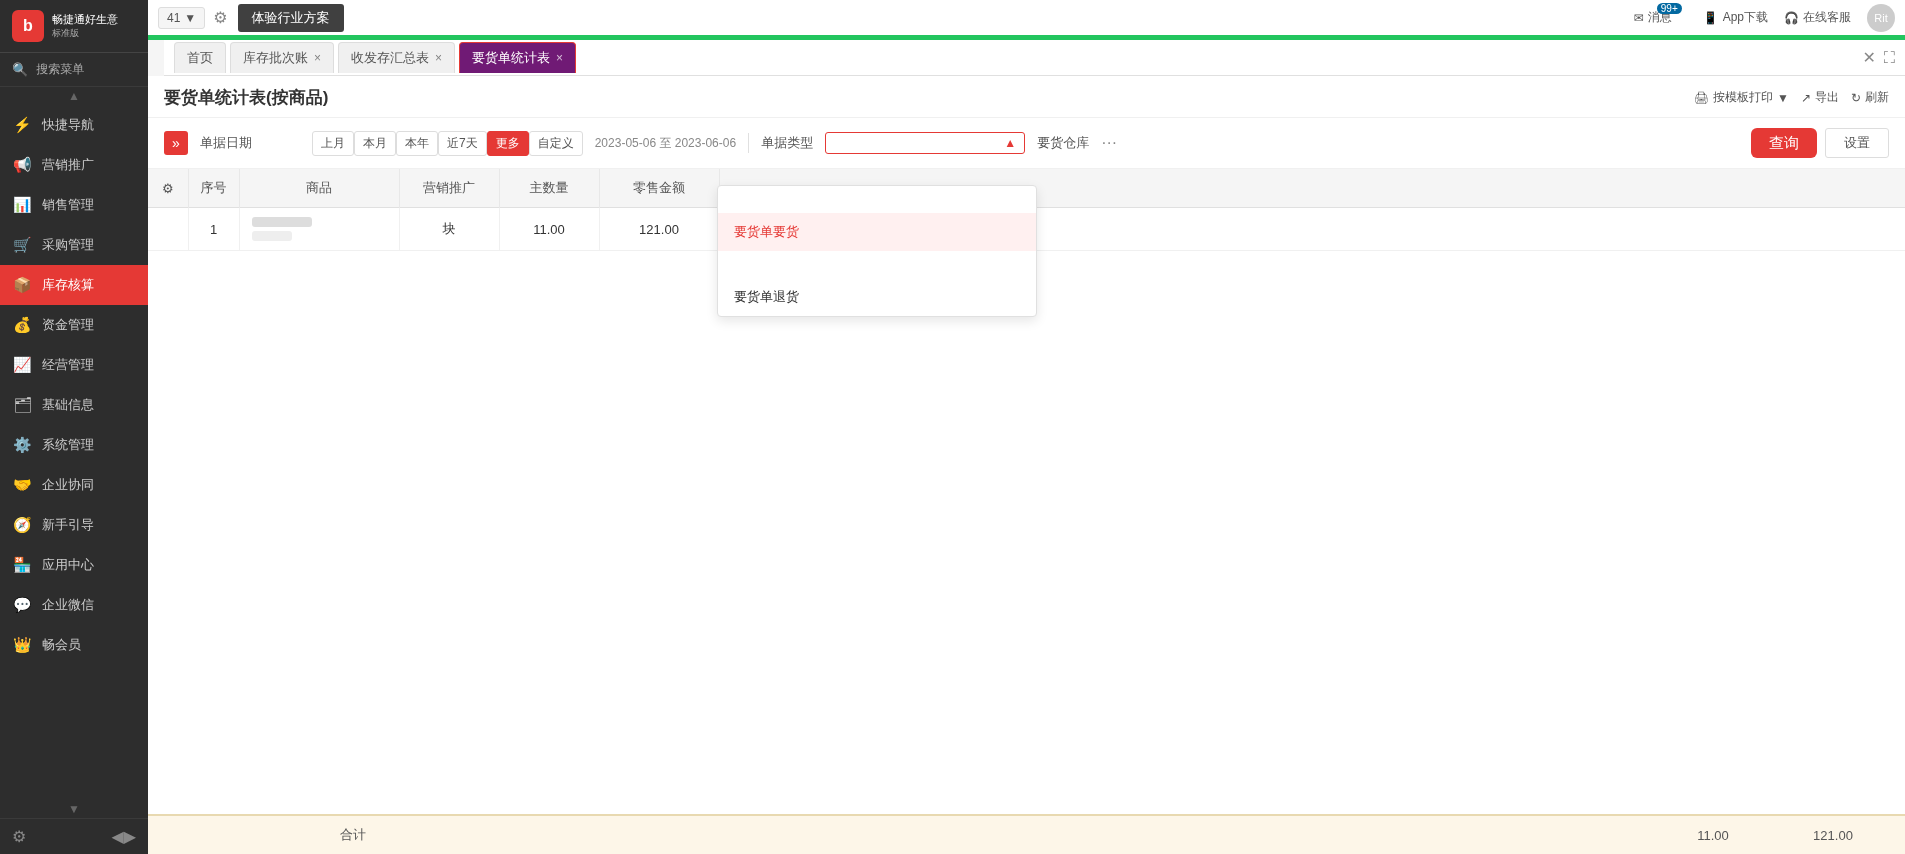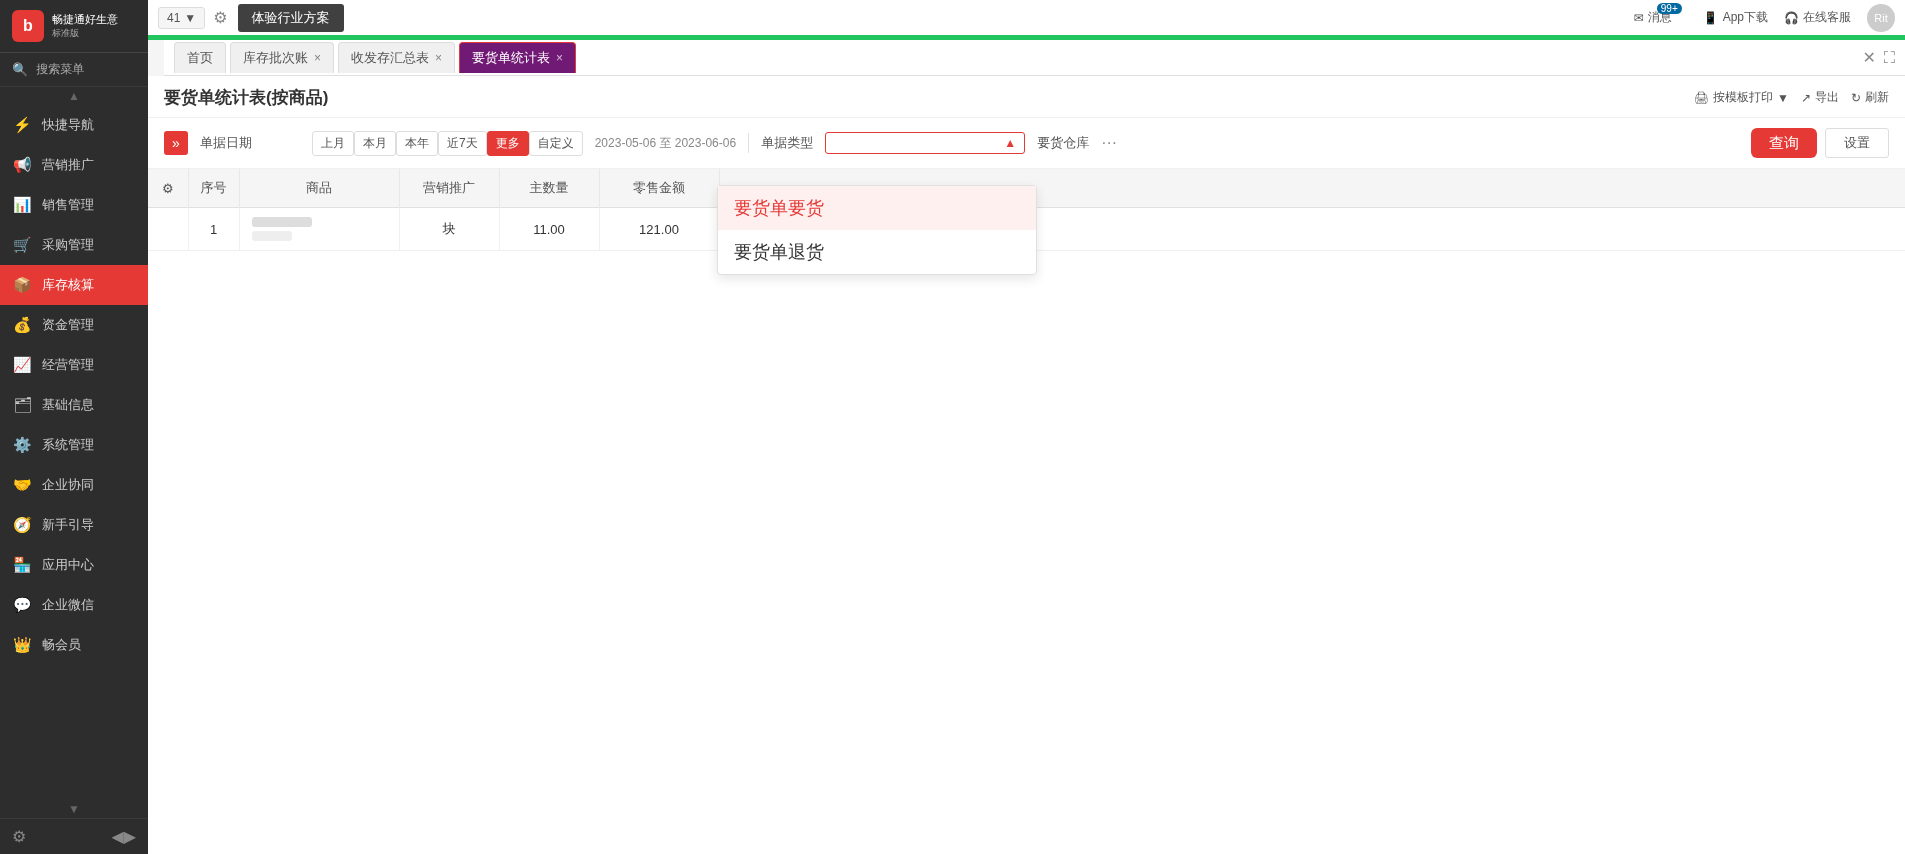--- a/index.html
+++ b/index.html
@@ -375,22 +375,23 @@
       width: 320px;
       background: white;
       border: 1px solid #e0e0e0;
       border-radius: 4px;
       box-shadow: 0 4px 12px rgba(0,0,0,0.1);
       z-index: 100;
     }
     .dropdown-item {
       padding: 10px 16px;
       cursor: pointer;
-      font-size: 18px;
+      font-size: 13px;
       color: #333;
+      margin-top: 27px;
     }
     .dropdown-item.selected { background: #fff0f0; color: #e53935; }
 
     
     .table-wrap {
       flex: 1;
       overflow: auto;
       padding: 0;
     }
     table {
@@ -671,15 +672,20 @@
             </td>
             <td>块</td>
             <td>11.00</td>
             <td>121.00</td>
             <td></td>
           </tr>
         </tbody>
       </table>
     </div>
 
+    <div class="table-footer">
+      <span class="table-footer-label">合计</span>
+      <span class="table-footer-val1">11.00</span>
+      <span class="table-footer-val2">121.00</span>
+    </div>
 
   </div>
 </div>
 
 </body></html>

